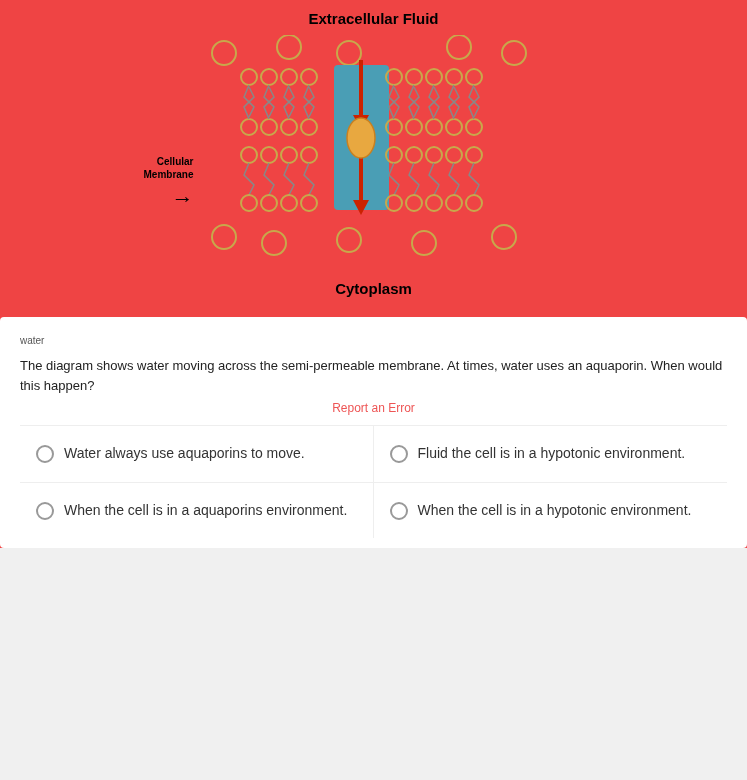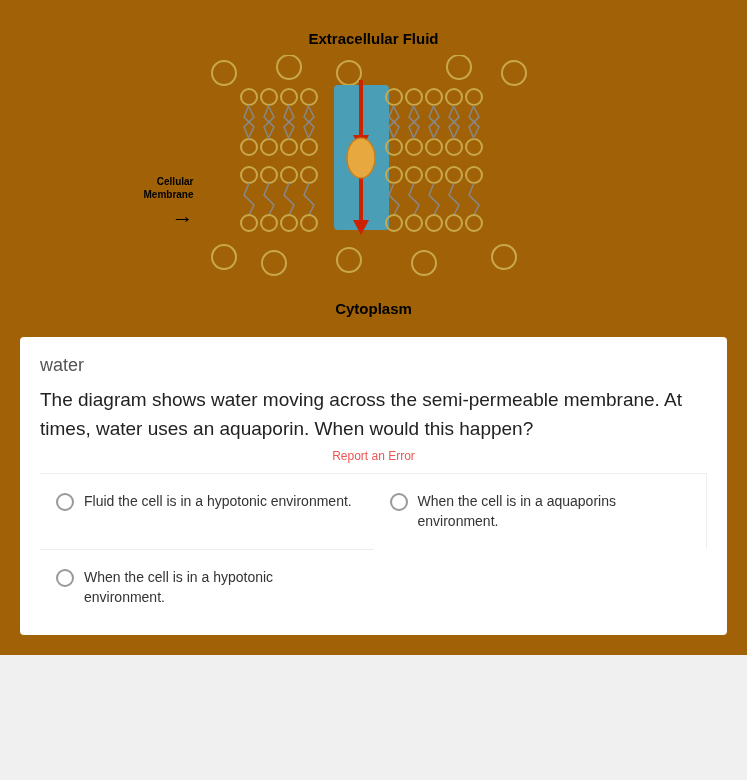--- a/index.html
+++ b/index.html
@@ -4,22 +4,21 @@
   <style>
     * { box-sizing: border-box; margin: 0; padding: 0; }
     body {
       background: #f0f0f0;
       font-family: Arial, sans-serif;
       width: 747px;
       min-height: 780px;
       overflow-x: hidden;
     }
     .page {
-      background: #a16207;
-      padding: 20px;
+      background: #ef4444;
       width: 747px;
     }
     
     .diagram-section {
       display: flex;
       flex-direction: column;
       align-items: center;
       padding: 10px 0 0 0;
       position: relative;
     }
@@ -65,26 +64,26 @@
       margin-top: 2px;
     }
     
     .question-section {
       background: white;
       margin-top: 20px;
       padding: 18px 20px 10px 20px;
       border-radius: 4px;
     }
     .water-label {
-      font-size: 18px;
+      font-size: 10px;
       color: #555;
       margin-bottom: 10px;
     }
     .question-text {
-      font-size: 19px;
+      font-size: 13px;
       line-height: 1.5;
       color: #222;
       margin-bottom: 6px;
     }
     .report-error {
       text-align: center;
       font-size: 12px;
       color: #e55;
       cursor: pointer;
       margin-bottom: 10px;
@@ -245,20 +244,24 @@
     <div class="cytoplasm-label">Cytoplasm</div>
   </div>
 
   <div class="question-section">
     <div class="water-label">water</div>
     <div class="question-text">The diagram shows water moving across the semi-permeable membrane. At times, water uses an aquaporin. When would this happen?</div>
     <div class="report-error">Report an Error</div>
 
     <div class="answers-grid">
 
+      <div class="answer-cell divider-v">
+        <div class="radio-circle"></div>
+        <div class="answer-text">Water always use aquaporins to move.</div>
+      </div>
 
       <div class="answer-cell">
         <div class="radio-circle"></div>
         <div class="answer-text">Fluid the cell is in a hypotonic environment.</div>
       </div>
 
       <div class="answer-cell divider-v">
         <div class="radio-circle"></div>
         <div class="answer-text">When the cell is in a aquaporins environment.</div>
       </div>

